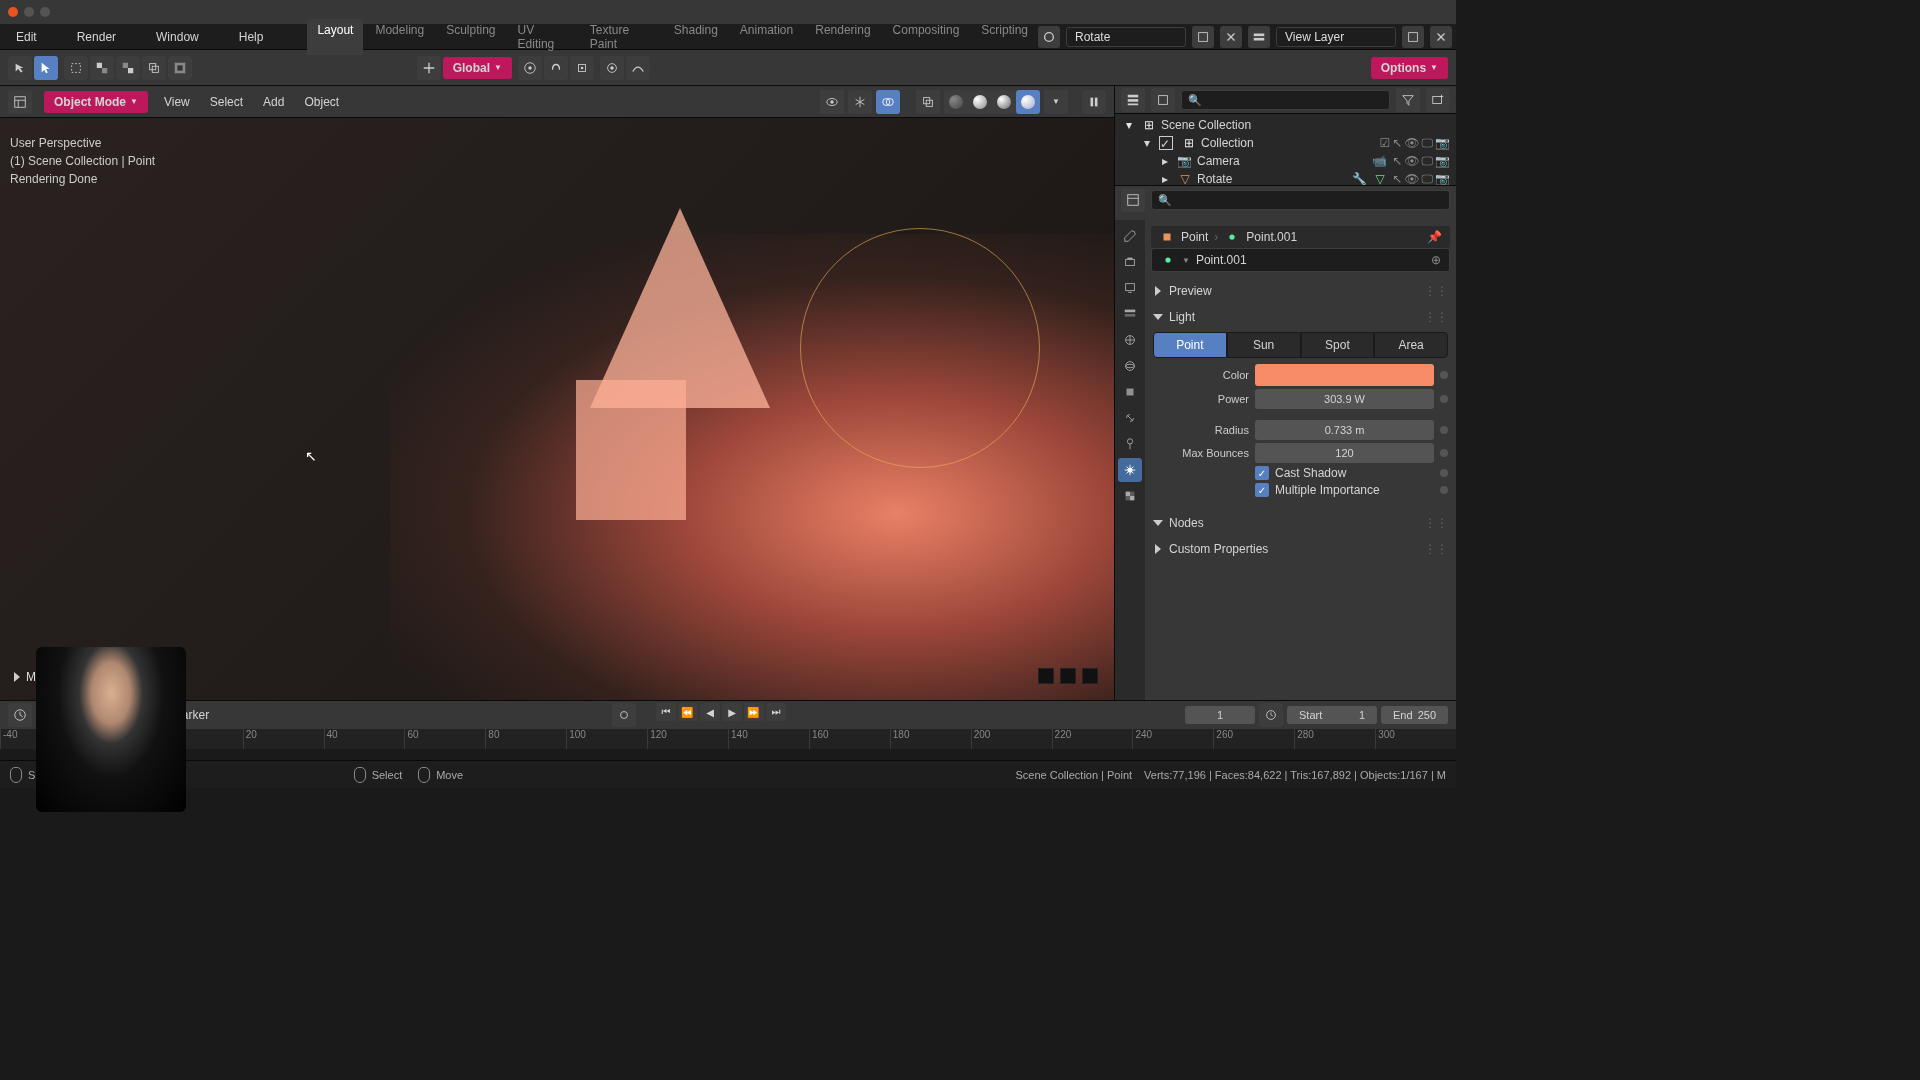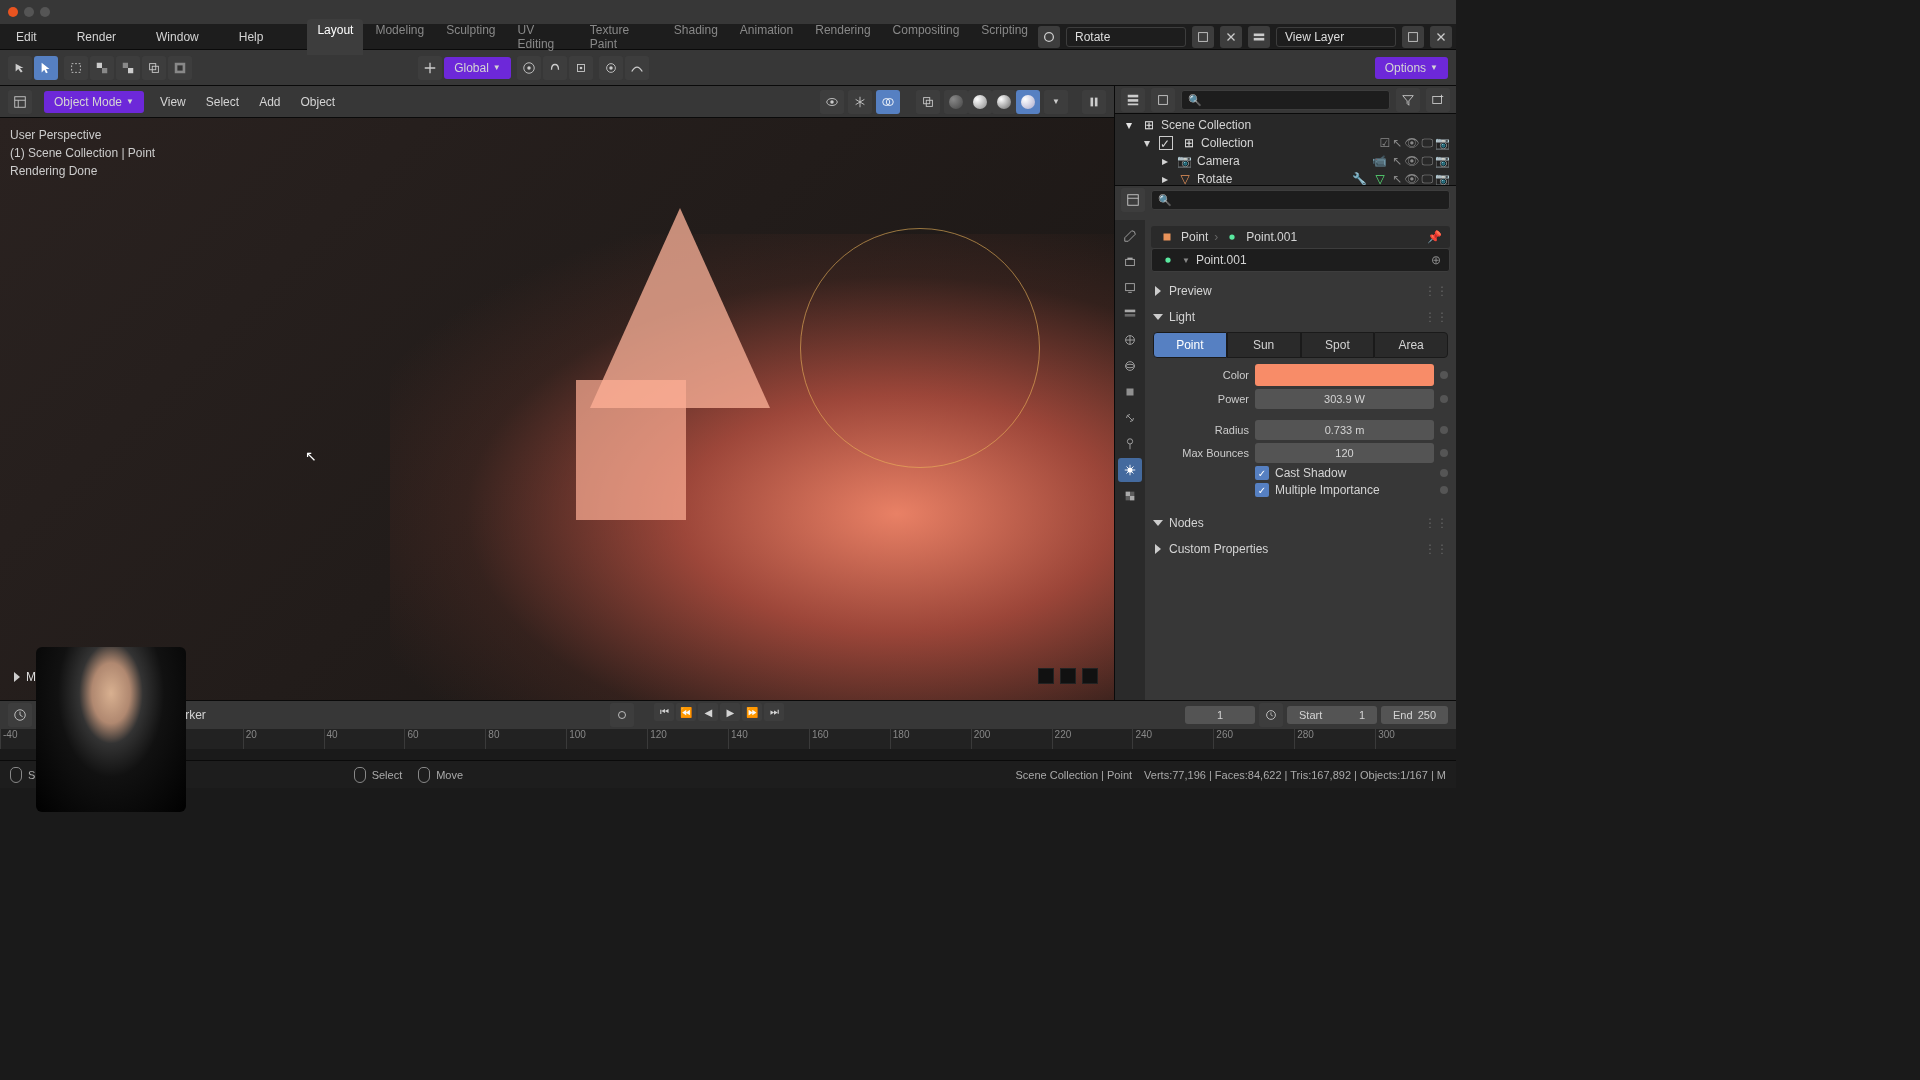--- a/index.html
+++ b/index.html
@@ -23,36 +23,36 @@
 .tab.active { background: #3d3d3d; color: #fff; }
 .menubar-right { margin-left: auto; display: flex; align-items: center; gap: 6px; }
 .scene-field { background: #1d1d1d; border: 1px solid #3d3d3d; padding: 2px 8px; color: #ddd; border-radius: 3px; width: 120px; }
 .icon-btn { width: 22px; height: 22px; background: #3d3d3d; border-radius: 3px; display: flex; align-items: center; justify-content: center; cursor: pointer; }
 
 
 .toolbar { height: 36px; background: #373737; display: flex; align-items: center; padding: 0 8px; gap: 6px; border-bottom: 1px solid #0a0a0a; }
 .tool-group { display: flex; gap: 2px; align-items: center; }
 .tool-btn { width: 24px; height: 24px; background: #3d3d3d; border-radius: 3px; display: flex; align-items: center; justify-content: center; cursor: pointer; color: #ccc; }
 .tool-btn.active { background: #5680c2; }
-.dropdown { background: #6d28d9; padding: 4px 10px; border-radius: 3px; display: flex; align-items: center; gap: 4px; cursor: pointer; }
+.dropdown { background: #be185d; padding: 4px 10px; border-radius: 3px; display: flex; align-items: center; gap: 4px; cursor: pointer; font-weight: bold; }
 
 
 .main { display: flex; height: calc(100% - 24px - 26px - 36px - 28px - 60px - 28px); }
 
 
 .viewport-area { flex: 1; display: flex; flex-direction: column; position: relative; }
 .viewport-header { height: 32px; background: #373737; display: flex; align-items: center; padding: 0 8px; gap: 12px; border-bottom: 1px solid #0a0a0a; }
 .viewport-header-right { margin-left: auto; display: flex; gap: 4px; align-items: center; }
 .shading-balls { display: flex; gap: 0; }
 .shading-ball { width: 24px; height: 24px; border-radius: 3px; background: #3d3d3d; display: flex; align-items: center; justify-content: center; }
 .shading-ball.active { background: #5680c2; }
 .ball { width: 14px; height: 14px; border-radius: 50%; background: radial-gradient(circle at 30% 30%, #fff, #888); }
 .viewport { flex: 1; background: linear-gradient(135deg, #2a2220 0%, #1a1614 100%); position: relative; overflow: hidden; }
 .viewport-gradient { position: absolute; right: 0; bottom: 0; width: 65%; height: 80%; background: radial-gradient(ellipse at 70% 60%, rgba(255,140,110,0.9) 0%, rgba(240,100,80,0.6) 30%, rgba(100,50,40,0.3) 60%, transparent 80%); }
-.viewport-info { position: absolute; top: 8px; left: 10px; color: #ccc; font-size: 12px; line-height: 1.5; }
+.viewport-info { position: absolute; top: 16px; left: 10px; color: #ccc; font-size: 12px; line-height: 1.5; }
 .viewport-overlay { position: absolute; bottom: 16px; left: 14px; display: flex; align-items: center; gap: 6px; color: #ddd; }
 .disclosure { width: 0; height: 0; border-top: 5px solid transparent; border-bottom: 5px solid transparent; border-left: 6px solid #ccc; }
 
 
 .house-roof { position: absolute; left: 590px; top: 90px; width: 0; height: 0; border-left: 90px solid transparent; border-right: 90px solid transparent; border-bottom: 200px solid rgba(255,180,155,0.75); }
 .house-body { position: absolute; left: 576px; top: 262px; width: 110px; height: 140px; background: rgba(255,175,150,0.7); }
 .light-circle { position: absolute; left: 800px; top: 110px; width: 240px; height: 240px; border: 1px solid rgba(235,180,90,0.6); border-radius: 50%; }
 .cursor-cross { position: absolute; left: 305px; top: 330px; color: #fff; font-size: 14px; }
 .bottom-squares { position: absolute; right: 16px; bottom: 16px; display: flex; gap: 6px; }
 .bottom-squares span { width: 16px; height: 16px; background: #111; border: 1px solid #222; }

